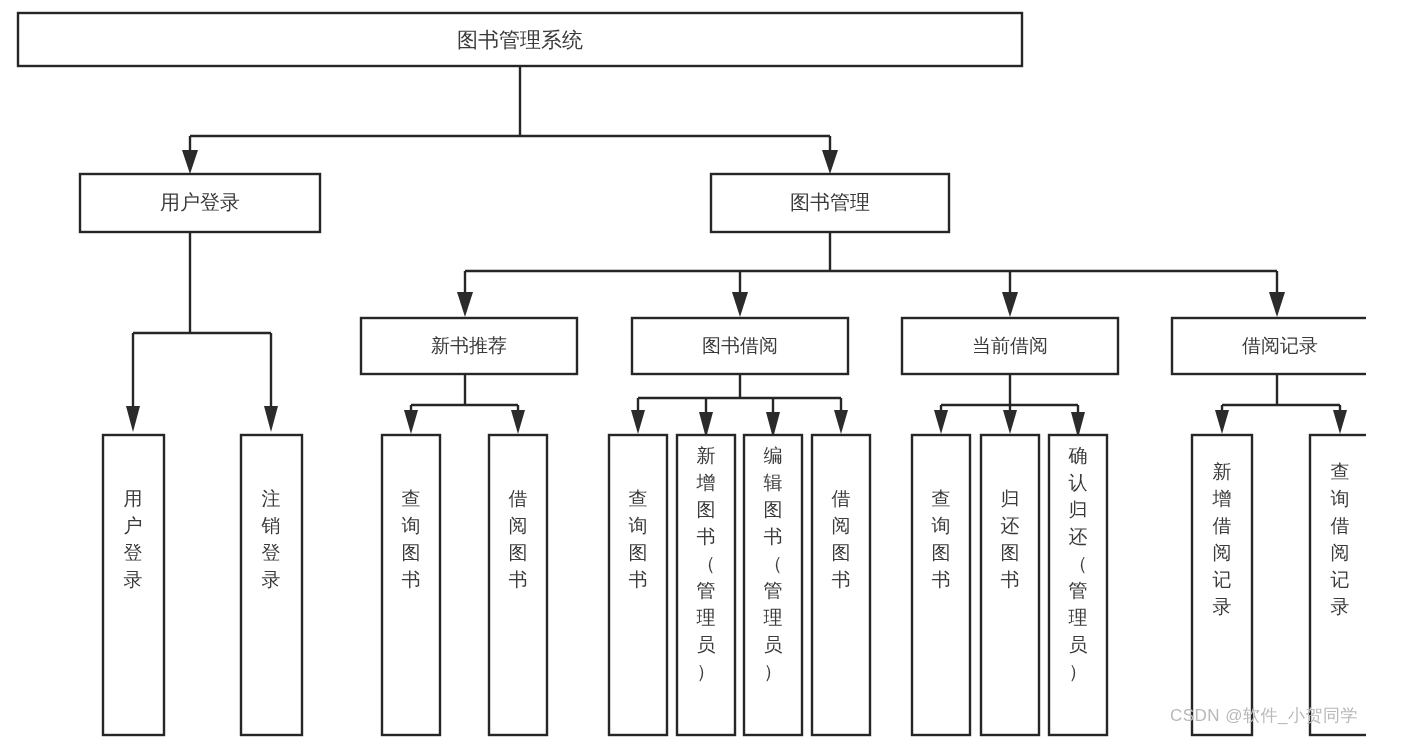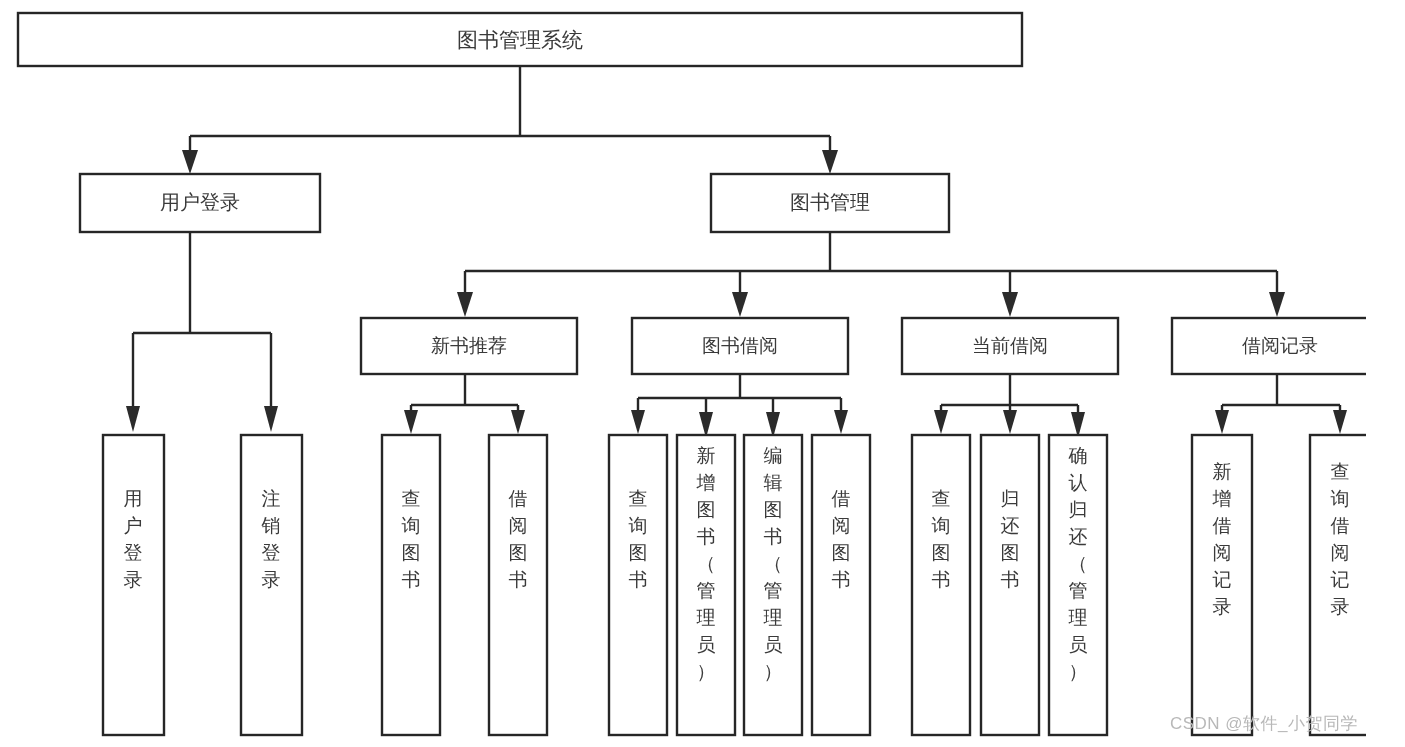--- a/index.html
+++ b/index.html
@@ -52,21 +52,21 @@
     fill: none;
     stroke-linecap: butt;
   }
   .arrow-head {
     fill: #2b2b2b;
     stroke: none;
   }
   .watermark {
     position: absolute;
     right: 8px;
-    bottom: 12px;
+    bottom: 20px;
     font-family: "Liberation Sans", "DejaVu Sans", sans-serif;
     font-size: 17px;
     color: #b8b8b8;
     white-space: nowrap;
     letter-spacing: 0.5px;
     pointer-events: none;
   }
 </style>
 </head>
 <body>

